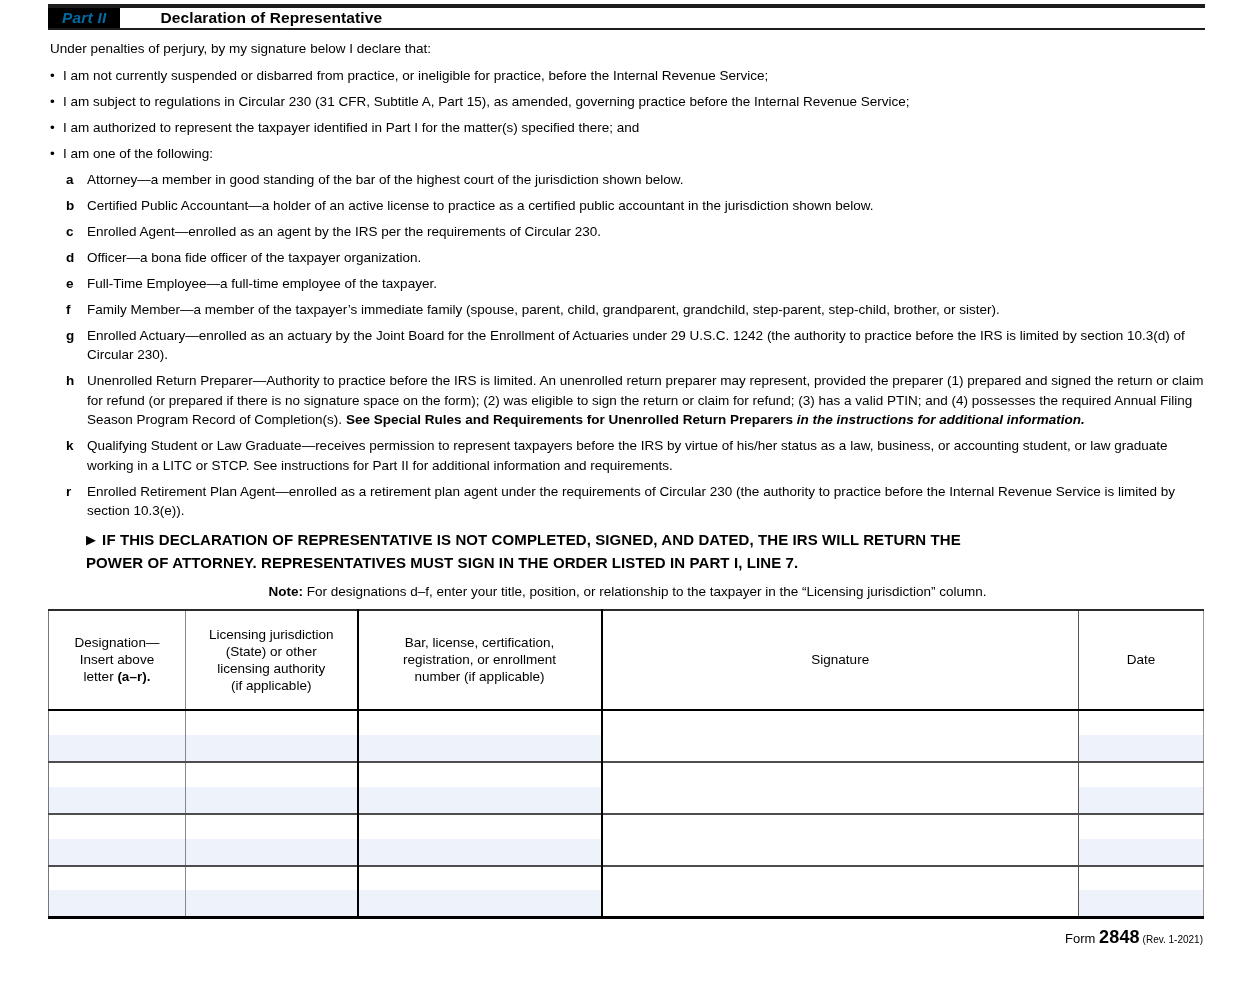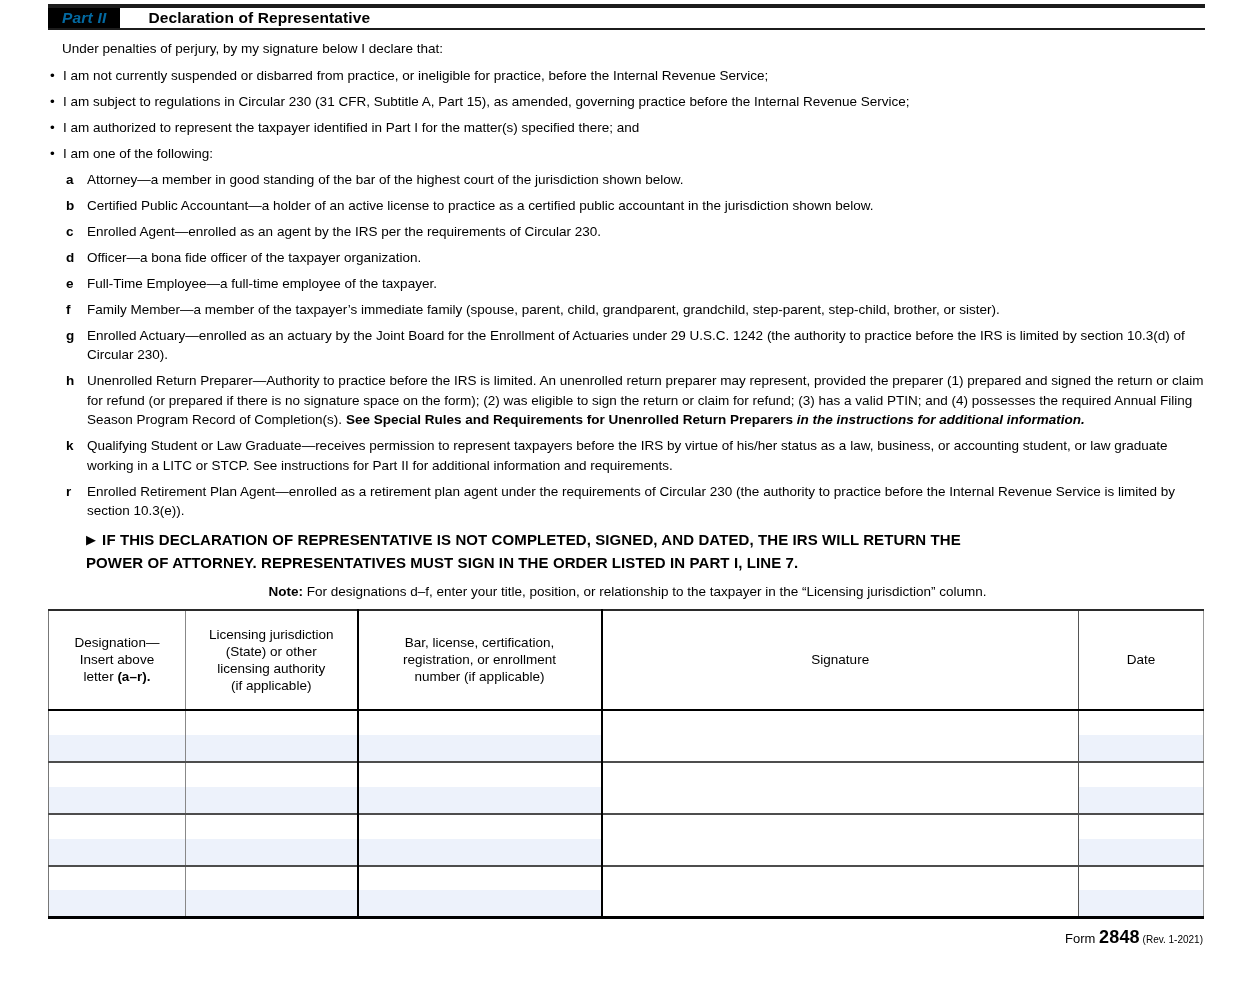--- a/index.html
+++ b/index.html
@@ -7,24 +7,24 @@
   body {
     width:1248px; height:1000px;
     font-family:"Liberation Sans","DejaVu Sans",sans-serif;
     color:#000; -webkit-font-smoothing:antialiased;
   }
   .page { position:relative; width:1248px; height:1000px; overflow:hidden; padding:4px 43px 0 48px; background:#fff; }
 
   
   .part-header { display:flex; align-items:stretch; border-top:4px solid #1c1c1c; border-bottom:2px solid #1c1c1c; height:26px; }
   .part-tab { background:#000; color:#0369a1; font-weight:700; font-style:italic; font-size:15.5px; display:flex; align-items:center; padding:0 14px; letter-spacing:0.2px; }
-  .part-title { font-weight:700; font-size:15.5px; display:flex; align-items:center; padding-left:28px; letter-spacing:0.1px; }
-
-  
-  .intro { margin:9px 0 7px 14px; font-size:13.5px; line-height:19.5px; }
+  .part-title { font-weight:700; font-size:15.5px; display:flex; align-items:center; padding-left:40px; letter-spacing:0.1px; }
+
+  
+  .intro { margin:9px 0 7px 2px; font-size:13.5px; line-height:19.5px; }
   .bullet { display:flex; margin:0 0 6.5px 2px; font-size:13.5px; line-height:19.5px; }
   .bullet .dot { width:13px; flex-shrink:0; }
   .bullet .btext { flex:1; }
 
   
   .designation { display:flex; margin-bottom:6.5px; font-size:13.5px; line-height:19.5px; }
   .designation .letter { width:21px; margin-left:18px; font-weight:700; flex-shrink:0; }
   .designation .dtext { flex:1; }
   .seg-bold { font-weight:700; }
   .seg-bold-italic { font-weight:700; font-style:italic; }

